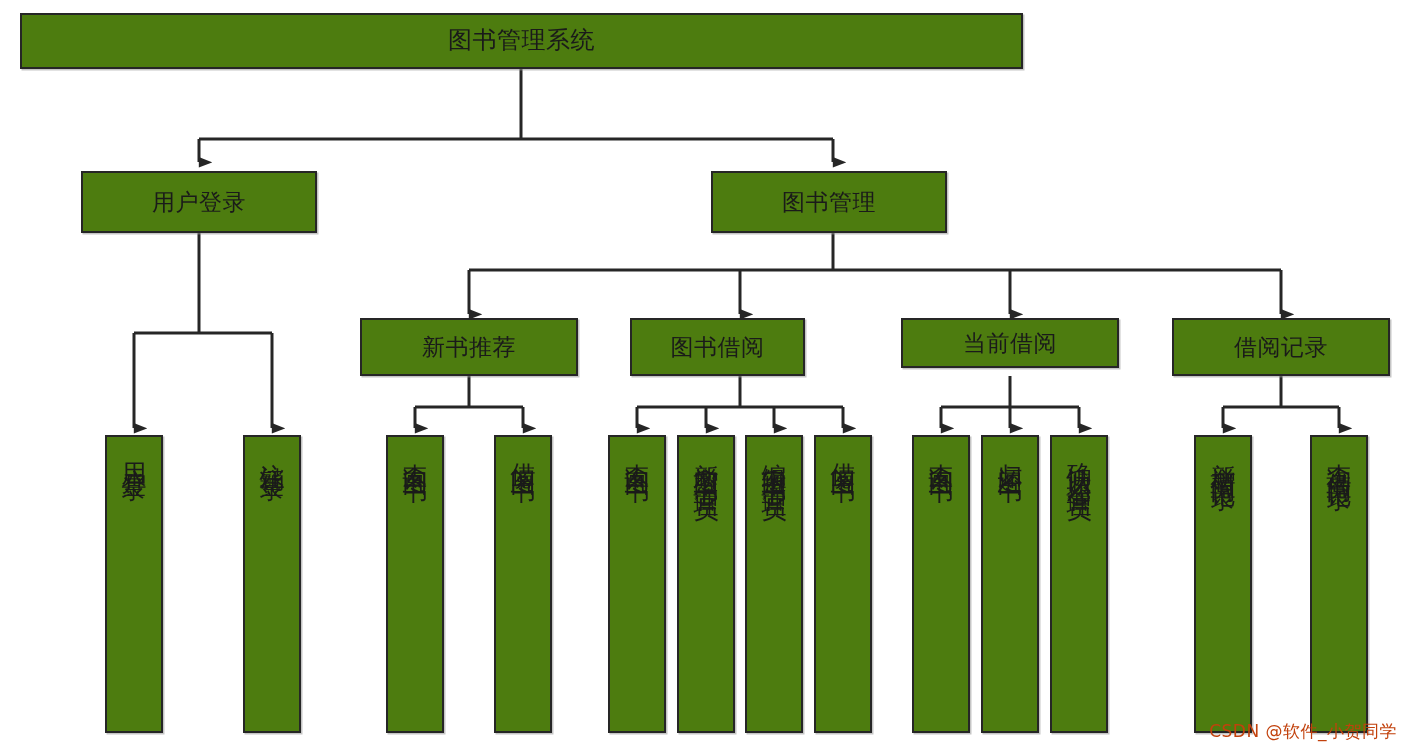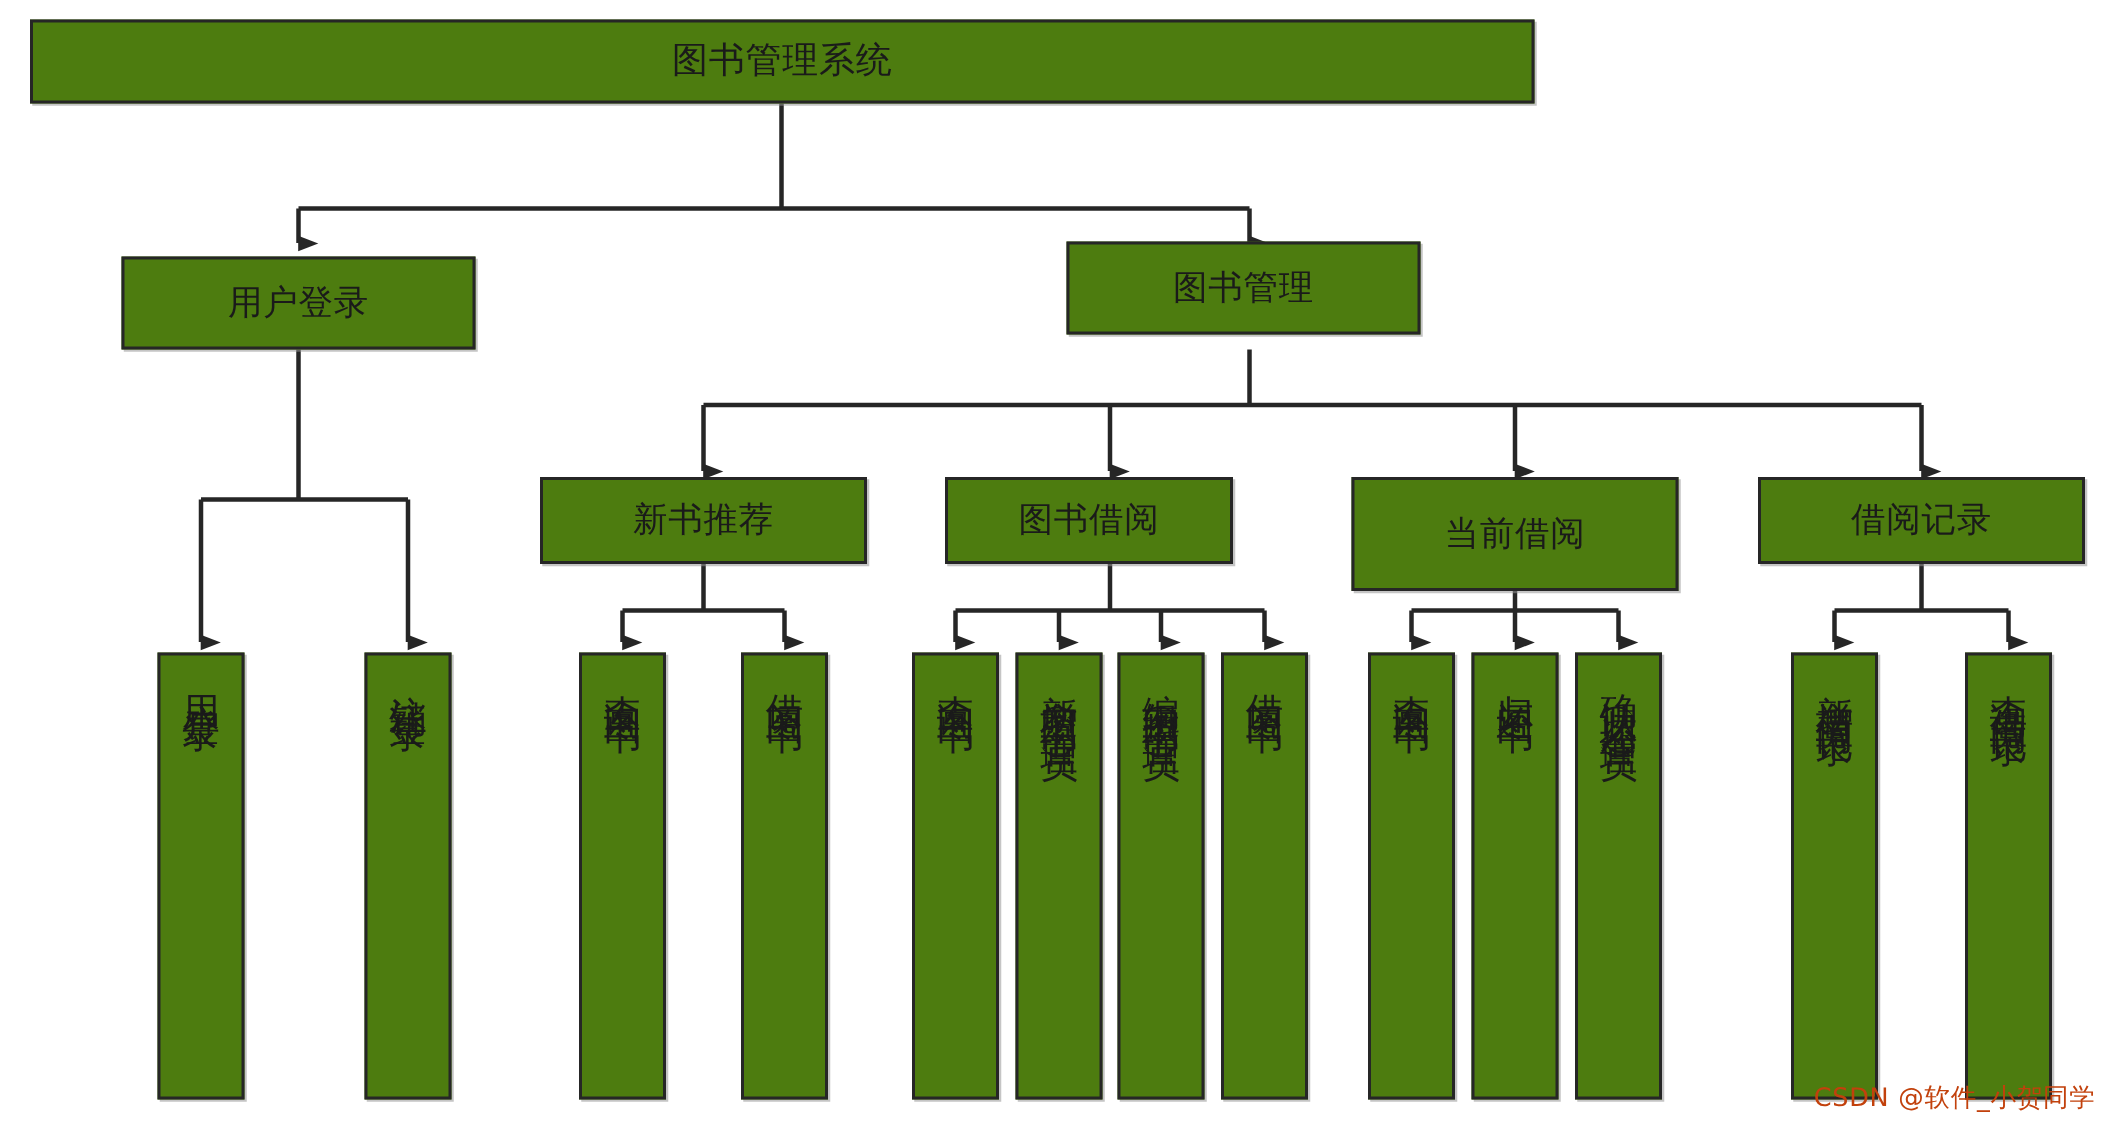--- a/index.html
+++ b/index.html
@@ -128,31 +128,31 @@
     </g>
   </svg>
 
   <div class="node root horiz" style="left:20px; top:13px; width:1003px; height:56px;">
     <span class="lbl">图书管理系统</span>
   </div>
 
   <div class="node horiz" style="left:81px; top:171px; width:236px; height:62px;">
     <span class="lbl">用户登录</span>
   </div>
-  <div class="node horiz" style="left:711px; top:161px; width:236px; height:62px;">
+  <div class="node horiz" style="left:711px; top:171px; width:236px; height:62px;">
     <span class="lbl">图书管理</span>
   </div>
 
   <div class="node horiz" style="left:360px; top:318px; width:218px; height:58px;">
     <span class="lbl">新书推荐</span>
   </div>
-  <div class="node horiz" style="left:630px; top:318px; width:192px; height:58px;">
+  <div class="node horiz" style="left:630px; top:318px; width:175px; height:58px;">
     <span class="lbl">图书借阅</span>
   </div>
-  <div class="node horiz" style="left:901px; top:318px; width:218px; height:76px;justify-content:center;">
+  <div class="node horiz" style="left:901px; top:318px; width:218px; height:50px;justify-content:center;">
     <span class="lbl">当前借阅</span>
   </div>
   <div class="node horiz" style="left:1172px; top:318px; width:218px; height:58px;">
     <span class="lbl">借阅记录</span>
   </div>
 
   <div class="node vert" style="left:105px; top:435px; width:58px; height:298px;">
     <span class="lbl">用户登录</span>
   </div>
   <div class="node vert" style="left:243px; top:435px; width:58px; height:298px;">

